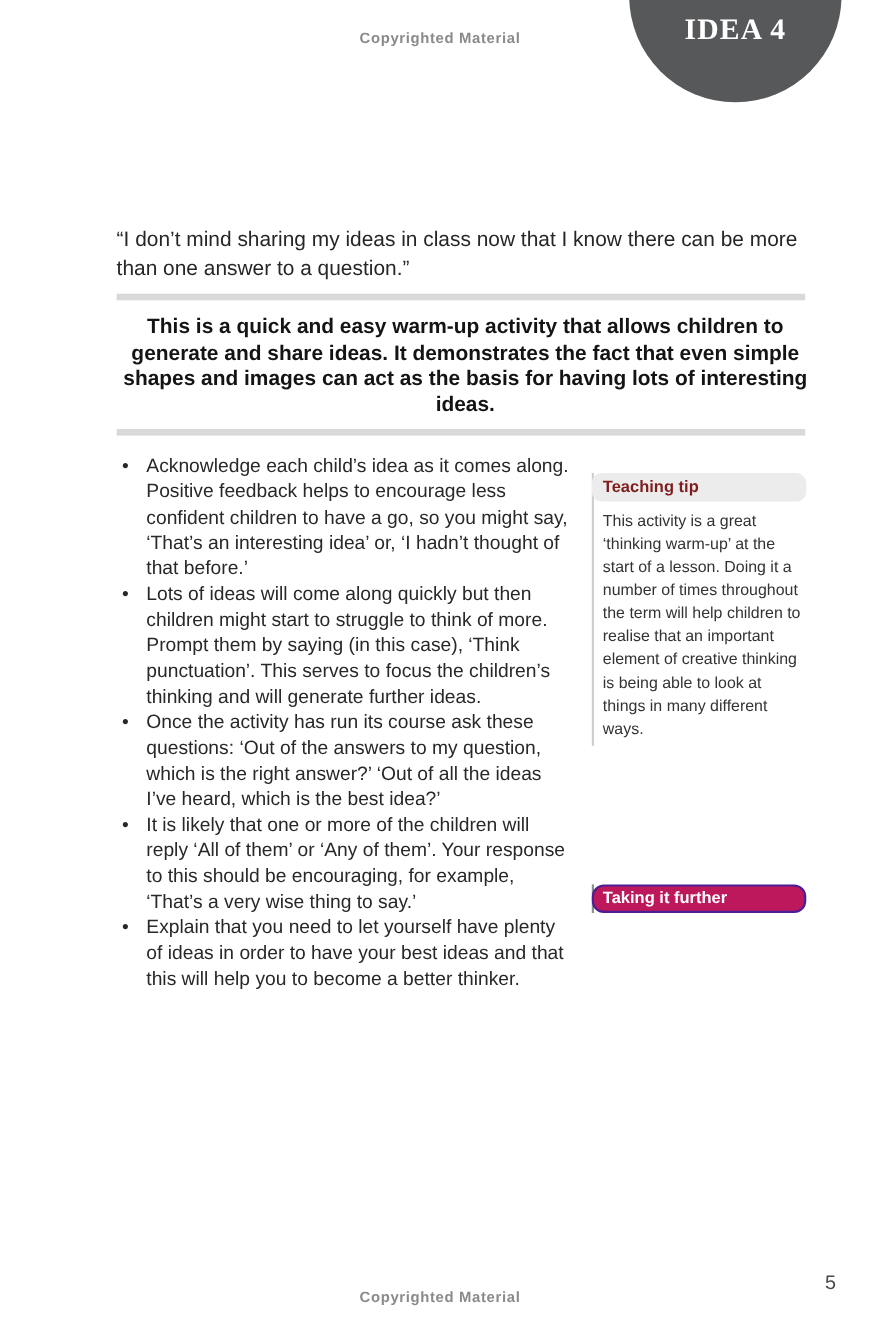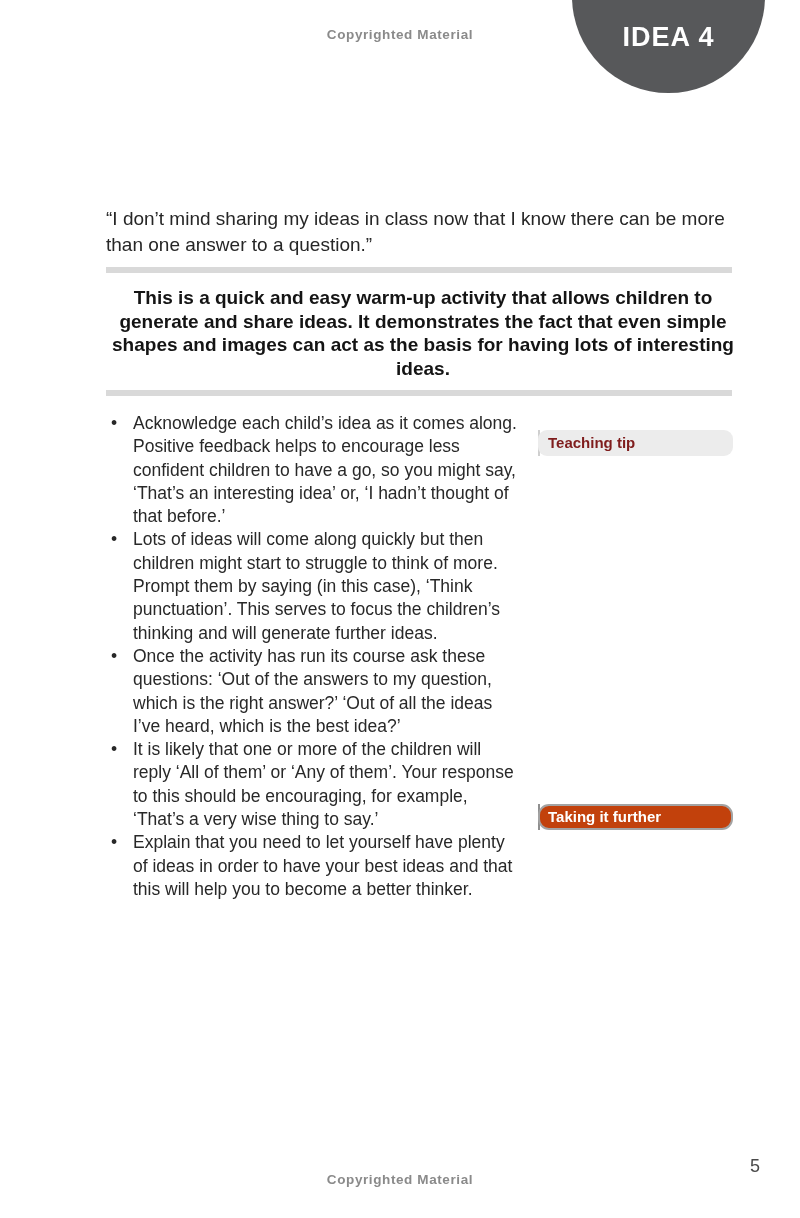--- a/index.html
+++ b/index.html
@@ -31,25 +31,25 @@
     left: 572px; top: -100px;
     width: 193px; height: 193px;
     border-radius: 50%;
     background: #57585a;
     display: flex;
     align-items: flex-end;
     justify-content: center;
   }
   .idea-badge .badge-label {
     color: #ffffff;
-    font-family: Liberation Sans, sans-serif;
+    font-family: Liberation Serif, serif;
     font-weight: 800;
     font-size: 27px;
     letter-spacing: 1px;
-    margin-bottom: 40px;
+    margin-bottom: 51px;
   }
 
   .page-title {
     position: absolute;
     left: 105px; top: 126px;
     width: 640px;
     font-family: "DejaVu Sans", sans-serif;
     font-size: 39px;
     font-weight: 800;
     letter-spacing: -1.5px;
@@ -124,23 +124,23 @@
     font-size: 15px;
     font-weight: bold;
   }
   .tip .side-bar-header {
     background: #ececec;
     color: #7f1d1d;
     border-radius: 9px;
     padding: 4px 18px 5px 10px;
   }
   .further .side-bar-header {
-    background: #c2410c;
+    background: #be185d;
     color: #ffffff;
-    border: 2px solid #a3a3a3;
+    border: 2px solid #4c1d95;
     border-radius: 11px;
     padding: 2px 8px 3px 8px;
   }
 
   .page-number {
     position: absolute;
     left: 700px; top: 1156px;
     width: 60px;
     text-align: right;
     font-size: 18px;
@@ -188,20 +188,21 @@
       </li>
       <li class="bullet-item">
         <span class="marker">•</span>
         <span class="bullet-text">Explain that you need to let yourself have plenty of ideas in order to have your best ideas and that this will help you to become a better thinker.</span>
       </li>
     </ul>
   </div>
 
   <div class="sidebox tip">
     <div class="side-bar-header">Teaching tip</div>
+    <div class="side-body">This activity is a great ‘thinking warm-up’ at the start of a lesson. Doing it a number of times throughout the term will help children to realise that an important element of creative thinking is being able to look at things in many different ways.</div>
   </div>
 
   <div class="sidebox further">
     <div class="side-bar-header">Taking it further</div>
   </div>
 
   <div class="copyright bottom">Copyrighted Material</div>
 
   <div class="page-number">5</div>
 

